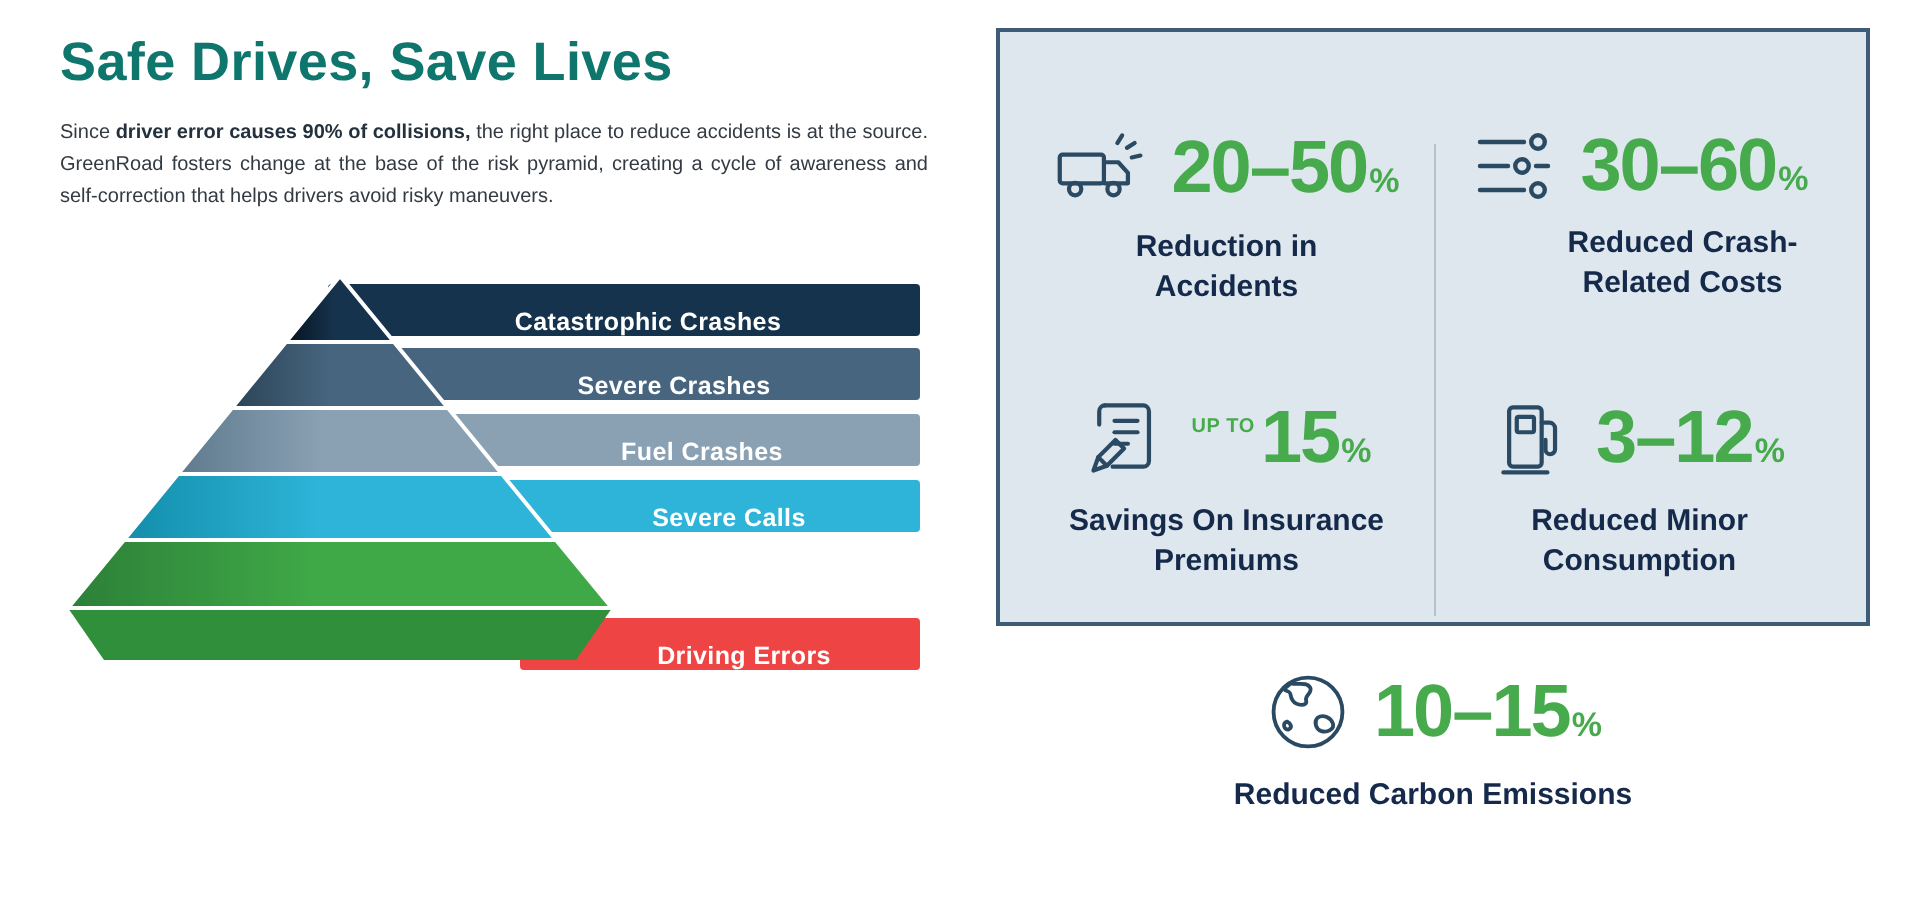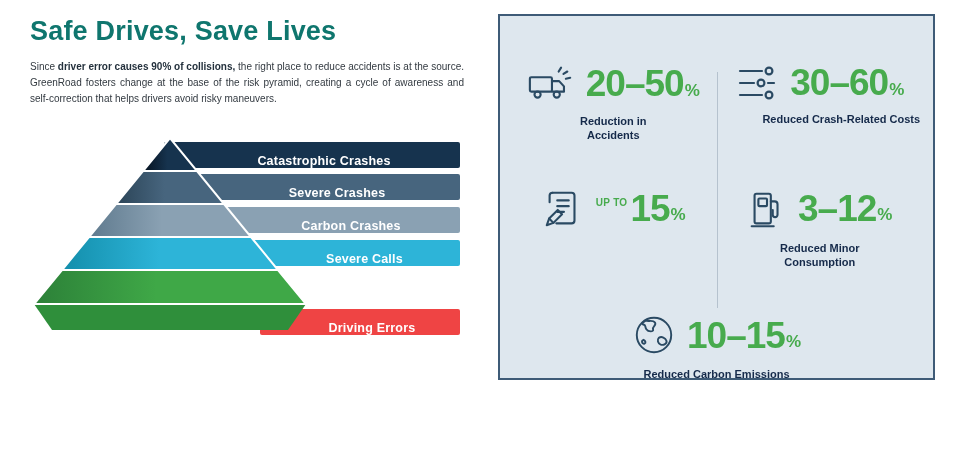--- a/index.html
+++ b/index.html
@@ -19,35 +19,35 @@
   .bar { position: absolute; right: 4px; height: 26px; border-radius: 2px; z-index: 1;
          display: flex; align-items: flex-end; justify-content: center; padding-left: 24px; }
   .bar-label { color: #ffffff; font-size: 12.5px; font-weight: 600; letter-spacing: 0.2px; white-space: nowrap; }
   .bar-0 { top: 6px;   left: 134px; background: #16334e; }
   .bar-1 { top: 38px;  left: 160px; background: #47657e; }
   .bar-2 { top: 71px;  left: 188px; background: #8aa1b3; }
   .bar-3 { top: 104px; left: 215px; background: #2db4d8; }
   .bar-4 { top: 137px; left: 230px; background: #ef4444; margin-top: 36px; }
 
   
-  .panel { position: absolute; left: 498px; top: 14px; width: 437px; height: 366px;
+  .panel { position: absolute; left: 498px; top: 14px; width: 437px; height: 299px;
            background: #dee7ee; border: 2px solid #3e5b77;
            display: grid; grid-template-columns: 1fr 1fr; align-content: start;
            padding: 48px 10px 20px; row-gap: 44px; }
   .divider-v { position: absolute; left: 50%; top: 56px; width: 1px; height: 236px; background: #b5c2ce; }
 
   .stat { display: flex; flex-direction: column; align-items: center; }
   .stat-full { grid-column: 1 / -1; align-items: center; }
   .stat-top { display: flex; align-items: center; gap: 11px; }
   .num { display: flex; align-items: flex-end; color: #47ab4d; font-weight: 700; }
   .value { font-size: 37px; line-height: 0.9; letter-spacing: -1px; }
   .unit { font-size: 17px; line-height: 1; margin: 0 0 2px 1px; }
   .prefix { font-size: 10px; font-weight: 700; letter-spacing: 0.3px; margin: 0 3px 17px 0; }
   .prefix:empty { display: none; }
-  .stat-label { margin-top: 10px; font-size: 11px; font-weight: 700; color: #152a4a;
+  .stat-label { margin-top: 10px; font-size: 15px; font-weight: 700; color: #152a4a;
                 text-align: center; line-height: 1.3; }
   .lw-120 { max-width: 120px; }
   .lw-190 { max-width: 195px; }
   .lw-200 { max-width: 205px; padding-left: 43px; }
   .lw-150 { max-width: 150px; }
 
   svg.icon { display: block; }
 </style>
 </head>
 <body>
@@ -59,21 +59,21 @@
     <p class="intro-p"><span>Since </span><strong>driver error causes 90% of collisions,</strong><span> the right place to reduce accidents is at the source. GreenRoad fosters change at the base of the risk pyramid, creating a cycle of awareness and self-correction that helps drivers avoid risky maneuvers.</span></p>
 
     <div class="pyramid-graphic">
       <div class="bar bar-0">
         <span class="bar-label">Catastrophic Crashes</span>
       </div>
       <div class="bar bar-1">
         <span class="bar-label">Severe Crashes</span>
       </div>
       <div class="bar bar-2">
-        <span class="bar-label">Carbon Crashes</span>
+        <span class="bar-label">Fuel Crashes</span>
       </div>
       <div class="bar bar-3">
         <span class="bar-label">Severe Calls</span>
       </div>
       <div class="bar bar-4">
         <span class="bar-label">Driving Errors</span>
       </div>
 
       <svg class="pyramid-svg" width="282" height="198" viewBox="0 0 282 198">
         <defs>
@@ -165,20 +165,21 @@
             <path d="M6 40l2.5-7 9-9 4.5 4.5-9 9z"></path>
             <path d="M8.5 33l4.5 4.5"></path>
           </g>
         </svg>
         <span class="num">
             <span class="prefix">UP TO</span>
             <span class="value">15</span>
             <span class="unit">%</span>
           </span>
       </div>
+      <div class="stat-label lw-190">Savings On Insurance Premiums</div>
     </div>
 
     <div class="stat">
       <div class="stat-top">
         <svg class="icon" width="40" height="44" viewBox="0 0 40 46">
           <g fill="none" stroke="#2a4a63" stroke-width="2.2" stroke-linecap="round" stroke-linejoin="round">
             <rect x="7" y="7" width="17" height="31" rx="2"></rect>
             <path d="M4 41h23"></path>
             <rect x="11" y="12" width="9" height="8" rx="1"></rect>
             <path d="M24 15h4a3 3 0 0 1 3 3v11a2.5 2.5 0 0 1-5 0v-5"></path>

